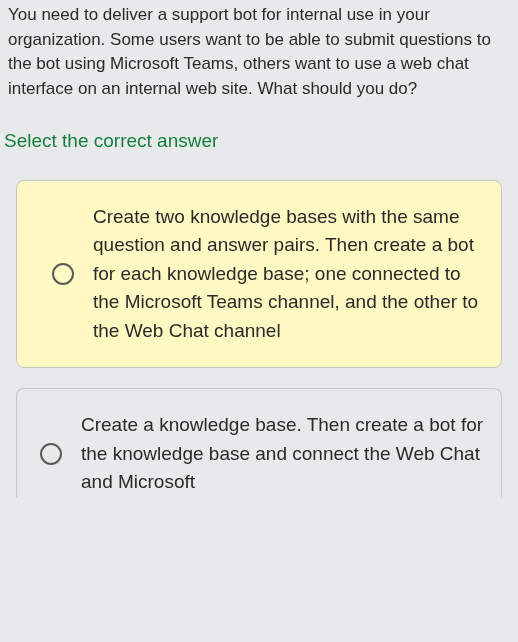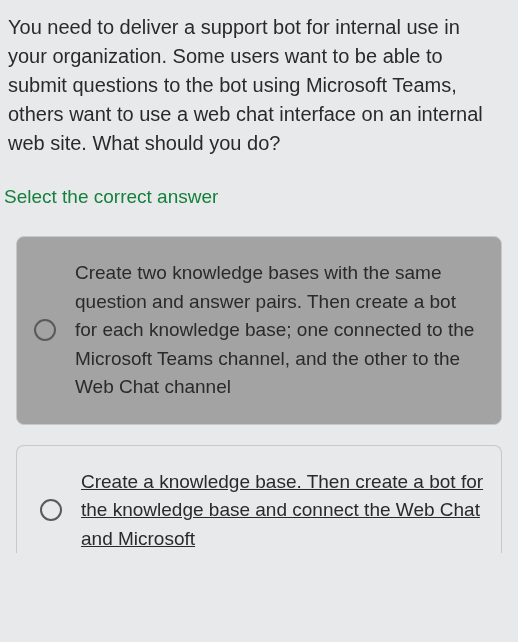--- a/index.html
+++ b/index.html
@@ -10,41 +10,41 @@
     body {
       width: 518px;
       height: 642px;
       background: #e8e9ea;
       font-family: 'Segoe UI', Arial, sans-serif;
       color: #2a2a2a;
       padding: 0;
       overflow: hidden;
     }
     .question-text {
-      font-size: 20px;
+      font-size: 17px;
       line-height: 1.45;
-      padding: 13px 14px 0 8px;
+      padding: 3px 14px 0 8px;
       color: #2a2a2a;
     }
     .instruction {
       font-size: 19px;
       padding: 28px 8px 0 4px;
       color: #15803d;
     }
     .options {
       padding: 28px 16px 0 16px;
     }
     .option {
       display: flex;
       align-items: center;
       border: 1px solid #c8c8c8;
       border-radius: 8px;
-      padding: 22px 18px 22px 8px;
+      padding: 22px 18px 22px 26px;
       margin-bottom: 20px;
-      background: #a3a3a3;
+      background: #fef9c3;
     }
     .radio-wrapper {
       flex-shrink: 0;
       width: 40px;
       display: flex;
       justify-content: center;
     }
     .radio {
       width: 22px;
       height: 22px;
@@ -60,21 +60,20 @@
     }
     .option-partial {
       display: flex;
       align-items: center;
       border: 1px solid #c8c8c8;
       border-top-left-radius: 8px;
       border-top-right-radius: 8px;
       border-bottom: none;
       padding: 22px 14px 0 14px;
       background: #e8e9ea;
-      text-decoration: underline;
     }
   </style>
 </head>
 <body>
 
 <div class="question-text">You need to deliver a support bot for internal use in your organization. Some users want to be able to submit questions to the bot using Microsoft Teams, others want to use a web chat interface on an internal web site. What should you do?</div>
 
 <div class="instruction">Select the correct answer</div>
 
 <div class="options">

